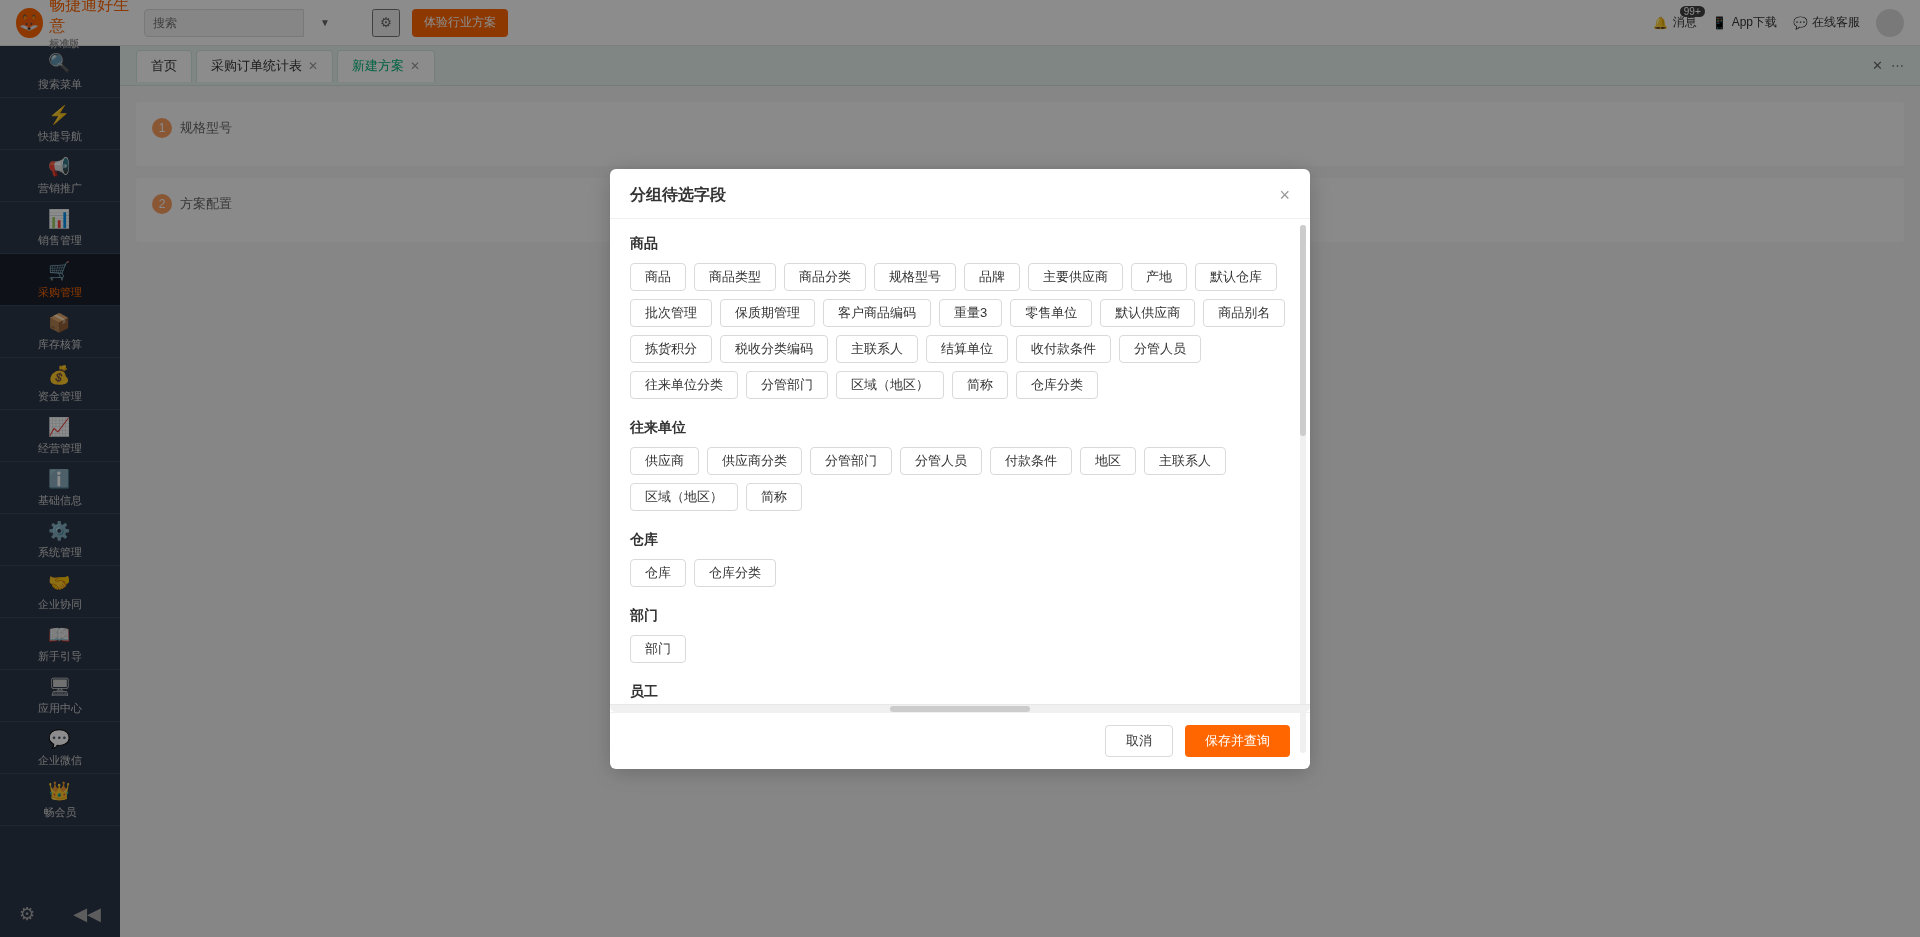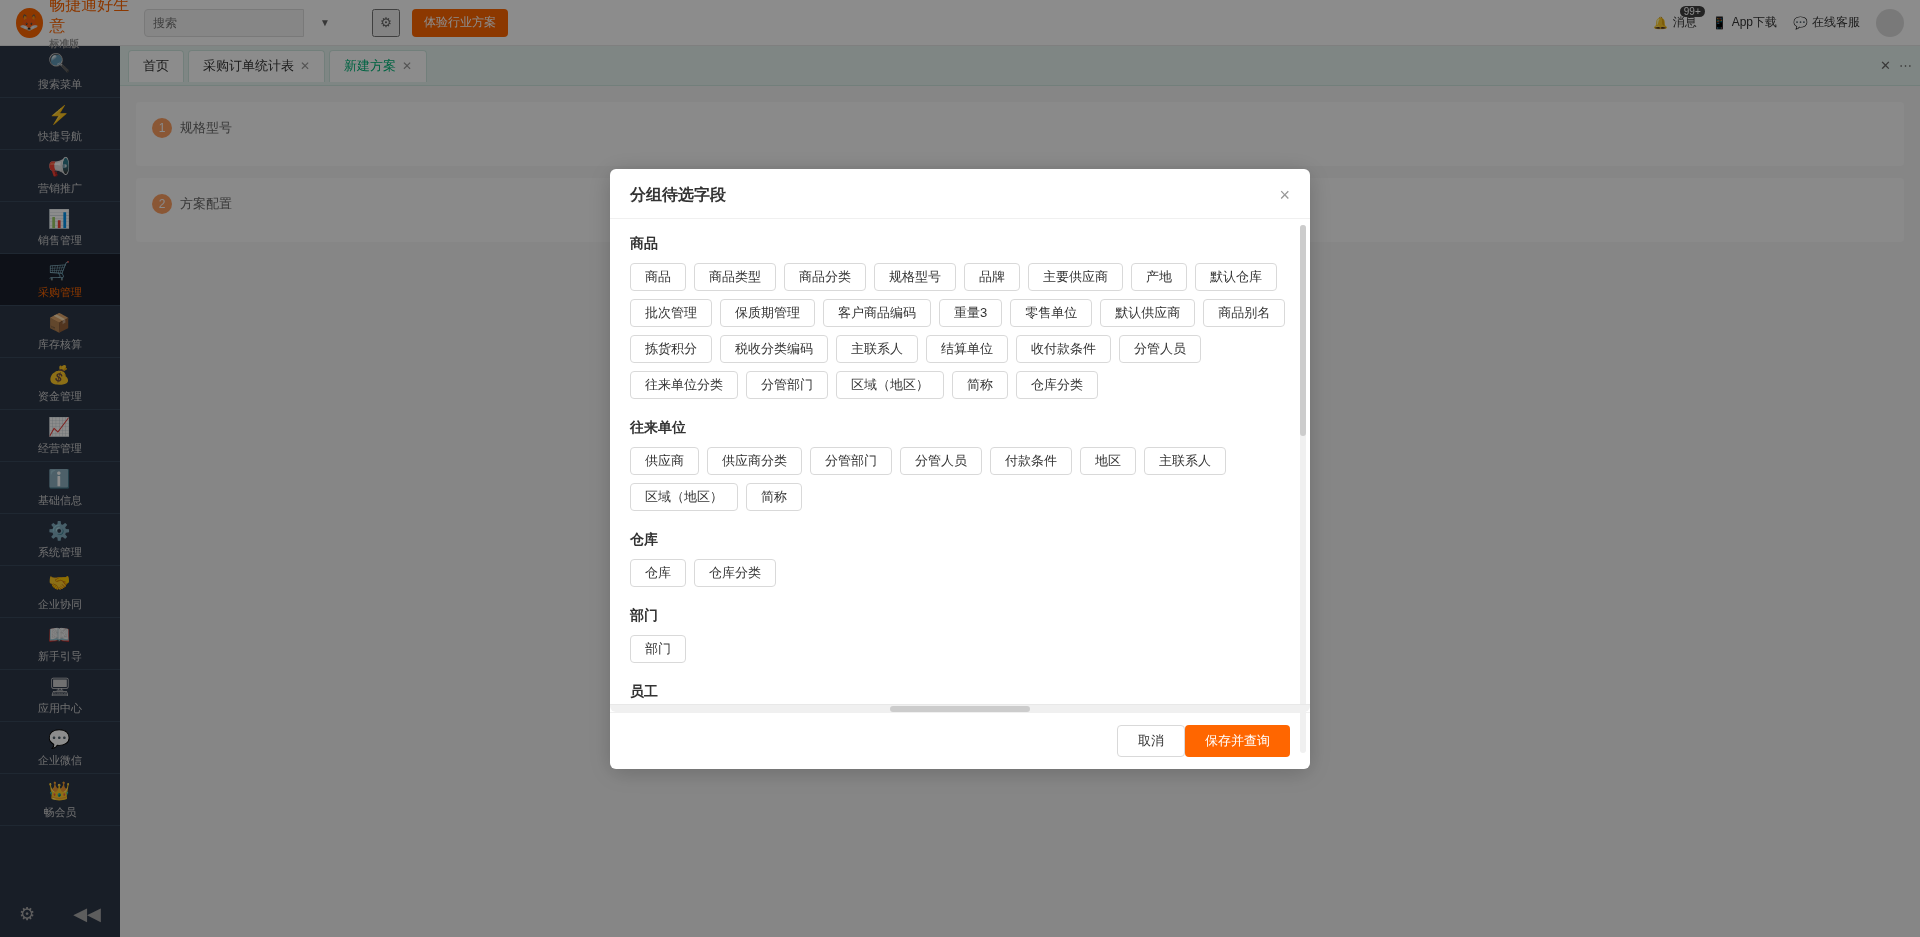--- a/index.html
+++ b/index.html
@@ -57,21 +57,21 @@
       border-radius: 10px; padding: 0 4px; min-width: 18px; text-align: center;
     }
     .avatar { width: 28px; height: 28px; border-radius: 50%; background: #ddd; }
 
     
     .tab-bar {
       height: 40px;
       background: #e8f4f0;
       display: flex;
       align-items: center;
-      padding: 0 8px;
+      padding: 0 16px;
       border-bottom: 1px solid #d0e8e0;
       position: fixed; top: 46px; left: 120px; right: 0; z-index: 99;
     }
     .tab {
       height: 32px; padding: 0 14px; display: flex; align-items: center;
       gap: 6px; background: white; border-radius: 4px 4px 0 0;
       margin-right: 4px; cursor: pointer; font-size: 13px; color: #333;
       border: 1px solid #d0e8e0; border-bottom: none;
     }
     .tab.active { background: #fff; color: #00b578; border-bottom-color: white; }
@@ -169,21 +169,21 @@
     .modal-vscroll {
       position: absolute; right: 4px; top: 56px; bottom: 16px;
       width: 6px; background: #f0f0f0; border-radius: 3px;
     }
     .modal-vscroll-thumb {
       width: 6px; height: 40%; background: #ccc; border-radius: 3px; position: absolute; top: 0;
     }
 
     
     .modal-footer {
-      display: flex; justify-content: flex-end; 
+      display: flex; justify-content: flex-end; gap: 12px;
       padding: 12px 20px; border-top: 1px solid #f0f0f0; flex-shrink: 0;
     }
     .btn-cancel {
       height: 32px; padding: 0 20px; border: 1px solid #d9d9d9;
       border-radius: 4px; background: white; cursor: pointer; font-size: 13px; color: #333;
     }
     .btn-save {
       height: 32px; padding: 0 20px; border: none;
       border-radius: 4px; background: #ff6600; cursor: pointer; font-size: 13px; color: white;
     }

